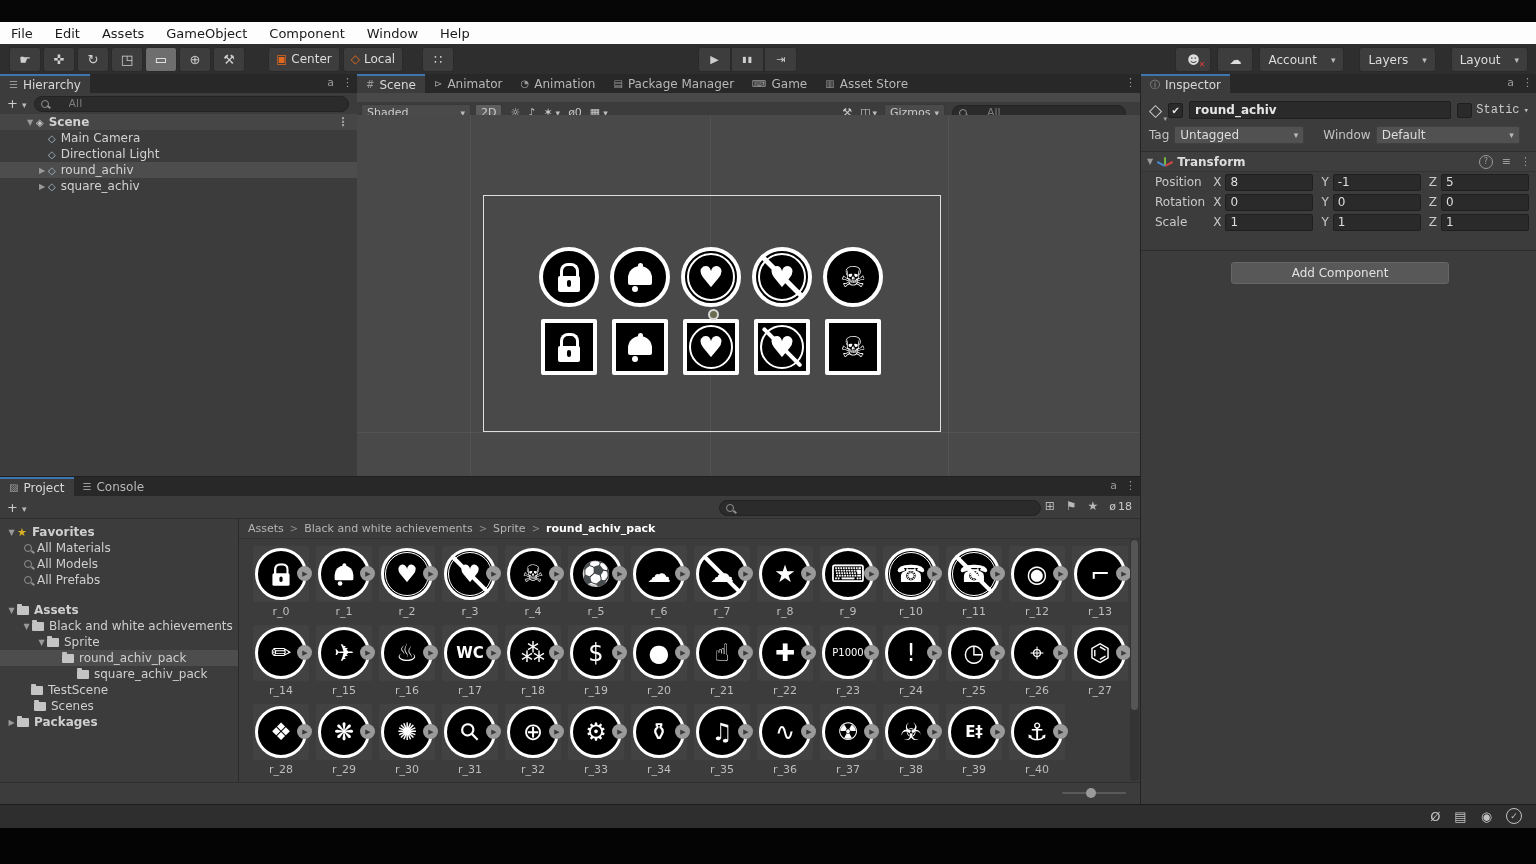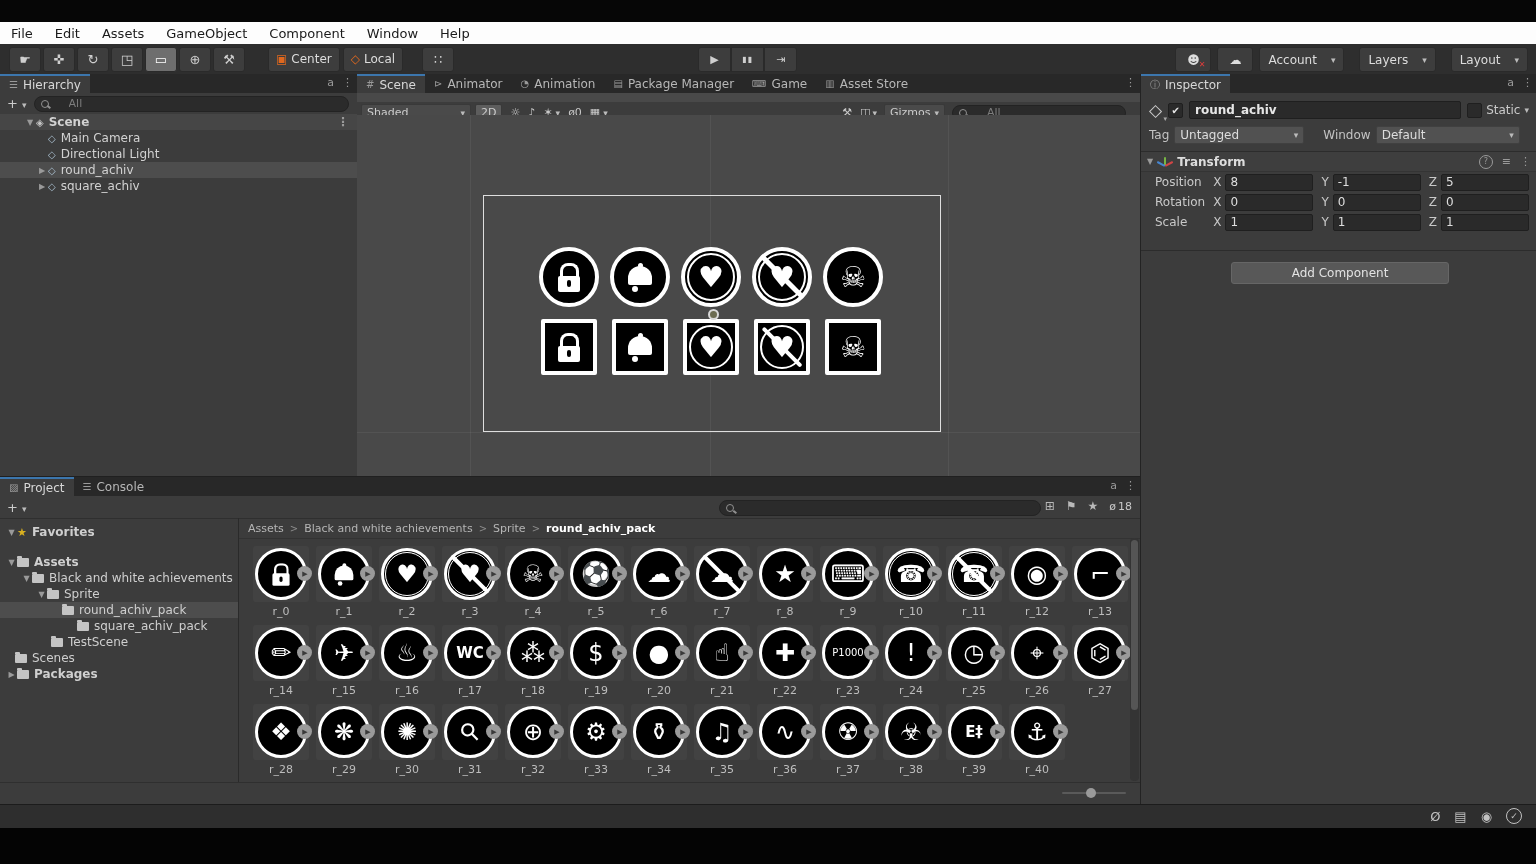--- a/index.html
+++ b/index.html
@@ -84,21 +84,21 @@
   .bell-dome{width:24px;height:19px;background:#fff;border-radius:12px 12px 2px 2px;}
   .bell-clapper{width:6px;height:6px;background:#fff;border-radius:50%;margin-top:1px;margin-left:-10px;}
   
   #inspector{left:1140px;top:74px;width:396px;height:730px;background:#3c3c3c;border-left:1px solid #232323;}
   #insp-head{position:absolute;left:0;top:19px;right:0;height:50px;}
   .insp-row1{display:flex;align-items:center;padding:7px 8px 0 8px;gap:6px;}
   .cube-ico{color:#cfcfcf;font-size:17px;position:relative;}
   .cube-ico .sub-caret{position:absolute;right:-5px;bottom:-3px;font-size:7px;color:#aaa;}
   .chk{width:13px;height:13px;background:#2a2a2a;border:1px solid #1f1f1f;border-radius:2px;display:flex;align-items:center;justify-content:center;color:#e8e8e8;font-size:10px;}
   .name-field{flex:1;height:16px;background:#2a2a2a;border:1px solid #1f1f1f;border-radius:2px;color:#e6e6e6;font-size:12px;font-weight:bold;display:flex;align-items:center;padding:0 5px;}
-  .static-wrap{display:flex;align-items:center;gap:4px;color:#c9c9c9;font-size:12px;}
+  .static-wrap{display:flex;align-items:center;gap:4px;color:#c9c9c9;font-size:12px;font-family:Liberation Mono, monospace;}
   .insp-row2{display:flex;align-items:center;padding:6px 8px 0 8px;gap:5px;font-size:12px;color:#c3c3c3;}
   .drop-field{height:16px;background:#515151;border:1px solid #404040;border-radius:2px;display:flex;align-items:center;justify-content:space-between;padding:0 5px;color:#ddd;gap:8px;}
   #tag-drop{width:118px;margin-right:14px;}
   #layer-drop{width:132px;}
   #transform-block{position:absolute;left:0;top:77px;right:0;}
   .comp-header{height:19px;background:#3e3e3e;border-top:1px solid #2c2c2c;border-bottom:1px solid #343434;display:flex;align-items:center;padding:0 6px;gap:6px;}
   .comp-header .tri{font-size:8px;color:#9a9a9a;}
   .comp-title{font-weight:bold;color:#ddd;font-size:12px;}
   .comp-right{margin-left:auto;display:flex;gap:9px;color:#9a9a9a;font-size:11px;align-items:center;}
   .help-circ{width:12px;height:12px;border-radius:50%;border:1px solid #9a9a9a;font-size:8px;display:flex;align-items:center;justify-content:center;}
@@ -546,20 +546,34 @@
           <span>ø</span>
           <span>18</span>
         </span>
       </div>
     <div id="proj-tree">
       <div class="prow" style="padding-left:6px;">
         <span class="tri">▼</span>
         <span class="star">★</span>
         <span class="bold">Favorites</span>
       </div>
+      <div id="fav-items">
+          <div class="prow" style="padding-left: 22px;">
+            <span class="mag magw"></span>
+            <span>All Materials</span>
+          </div>
+          <div class="prow" style="padding-left: 22px;">
+            <span class="mag magw"></span>
+            <span>All Models</span>
+          </div>
+          <div class="prow" style="padding-left: 22px;">
+            <span class="mag magw"></span>
+            <span>All Prefabs</span>
+          </div>
+        </div>
       <div class="gap-row"></div>
       <div id="asset-tree">
           <div class="prow" style="padding-left: 6px;">
             <span class="tri">▼</span>
             <span class="folder"></span>
             <span class="bold">Assets</span>
           </div>
           <div class="prow" style="padding-left: 21px;">
             <span class="tri">▼</span>
             <span class="folder"></span>
@@ -573,26 +587,26 @@
           <div class="prow selected" style="padding-left: 51px;">
             <span class="tri"></span>
             <span class="folder"></span>
             <span>round_achiv_pack</span>
           </div>
           <div class="prow" style="padding-left: 66px;">
             <span class="tri"></span>
             <span class="folder"></span>
             <span>square_achiv_pack</span>
           </div>
-          <div class="prow" style="padding-left: 40px;">
+          <div class="prow" style="padding-left: 20px;">
             <span class="tri"></span>
             <span class="folder"></span>
             <span>TestScene</span>
           </div>
-          <div class="prow" style="padding-left: 4px;">
+          <div class="prow" style="padding-left: 23px;">
             <span class="tri"></span>
             <span class="folder"></span>
             <span>Scenes</span>
           </div>
           <div class="prow" style="padding-left: 6px;">
             <span class="tri">▶</span>
             <span class="folder"></span>
             <span class="bold">Packages</span>
           </div>
         </div>

